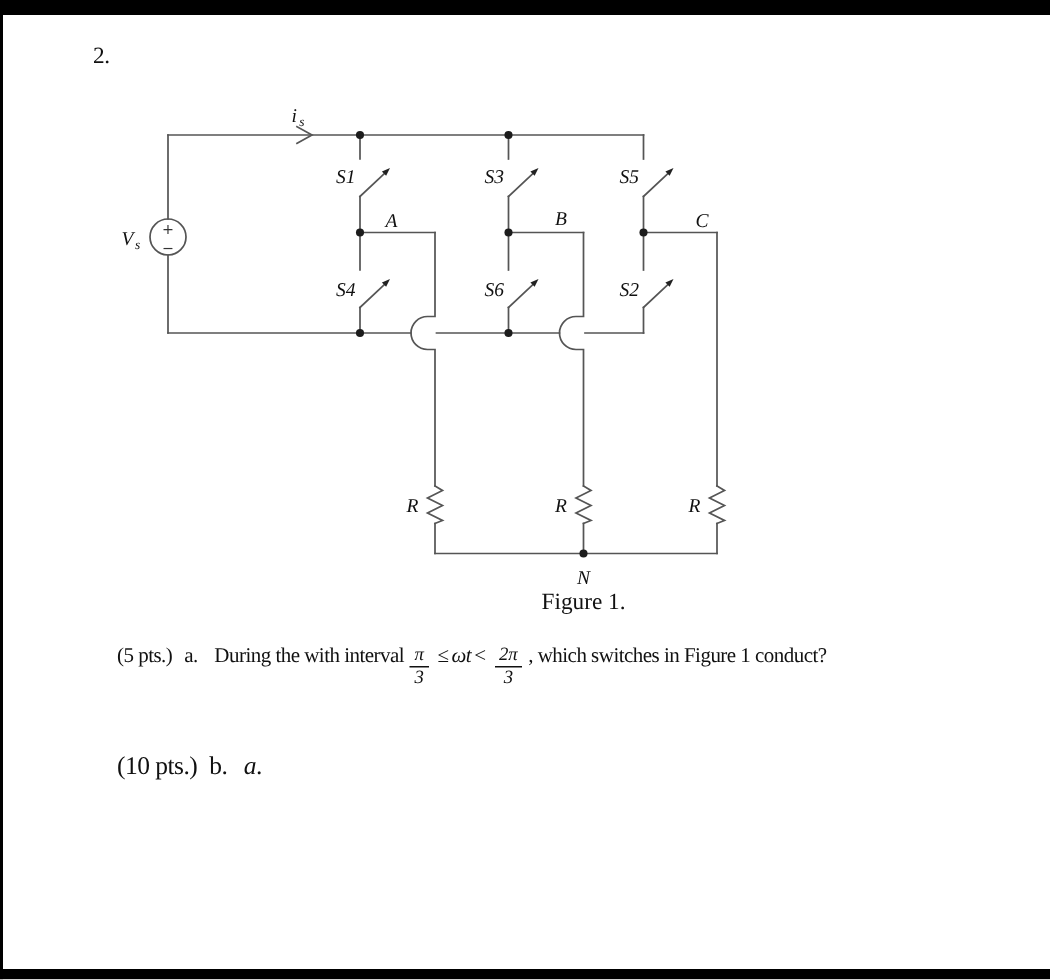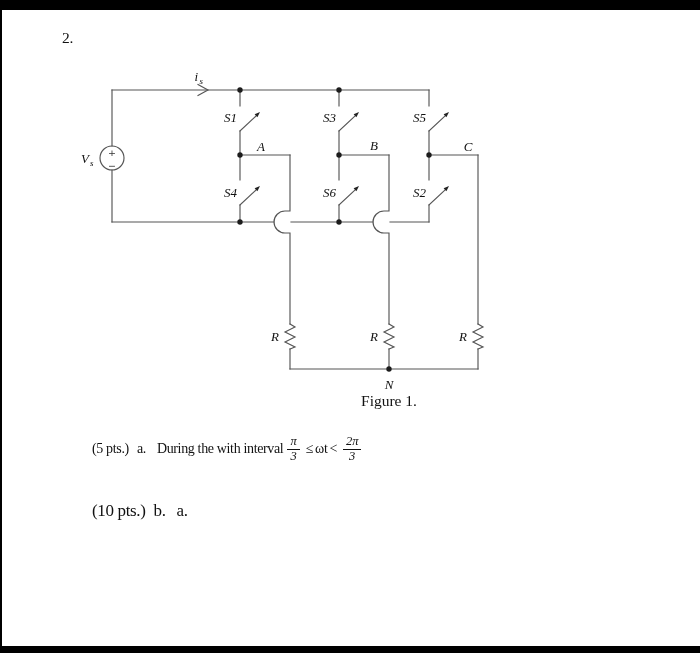--- a/index.html
+++ b/index.html
@@ -22,36 +22,36 @@
   }
   .circuit-svg{position:absolute;left:0;top:0;}
   .wires{stroke:#555;stroke-width:1.15;fill:none;stroke-linecap:square;}
   .dots circle{fill:#1c1c1c;stroke:none;}
   .arrowheads polygon{fill:#222;stroke:none;}
   .lbl{font-family:"Liberation Serif",serif;font-style:italic;font-size:13px;fill:#111;}
   .lbl-small{font-family:"Liberation Serif",serif;font-style:italic;font-size:9px;fill:#111;}
   .lbl-sign{font-family:"DejaVu Sans",sans-serif;font-size:9.5px;fill:#333;}
   .caption-text{font-family:"Liberation Serif",serif;font-size:15.5px;fill:#111;}
   .part{
-    position:absolute;left:92px;
-    display:flex;align-items:center;
+    position:absolute;left:78px;
+    display:flex;align-items:flex-start;
     font-size:14px;letter-spacing:-0.35px;white-space:nowrap;
   }
   .part.a{top:430px;height:38px;}
   .part.b{top:501px;font-size:17px;}
   .sp-sm{display:inline-block;width:8px;}
   .sp-md{display:inline-block;width:11px;}
   .frac{
     display:inline-flex;flex-direction:column;align-items:center;
     font-size:12.5px;line-height:1.1;font-style:italic;
     margin:0 4px;letter-spacing:0;
   }
   .frac .num{border-bottom:1px solid #111;padding:0 3px;}
   .rel{margin:0 2px;}
-  .ital{}
+  .ital{font-style:italic;}
 </style>
 </head>
 <body>
 
 <div class="page">
 
   <div class="bar top"></div>
   <div class="bar bottom"></div>
   <div class="edge-left"></div>
 
@@ -179,20 +179,21 @@
       <span class="num">π</span>
       <span class="den">3</span>
     </span>
     <span class="rel">≤</span>
     <span class="ital">ωt</span>
     <span class="rel">&lt;</span>
     <span class="frac">
       <span class="num">2π</span>
       <span class="den">3</span>
     </span>
+    <span>, which switches in Figure 1 conduct?</span>
   </div>
 
   <div class="part b">
     <span>(10 pts.)</span>
     <span class="sp-sm"></span>
     <span>b.</span>
     <span class="sp-md"></span>
     <span class="ital">a</span>
     <span>.</span>
   </div>

